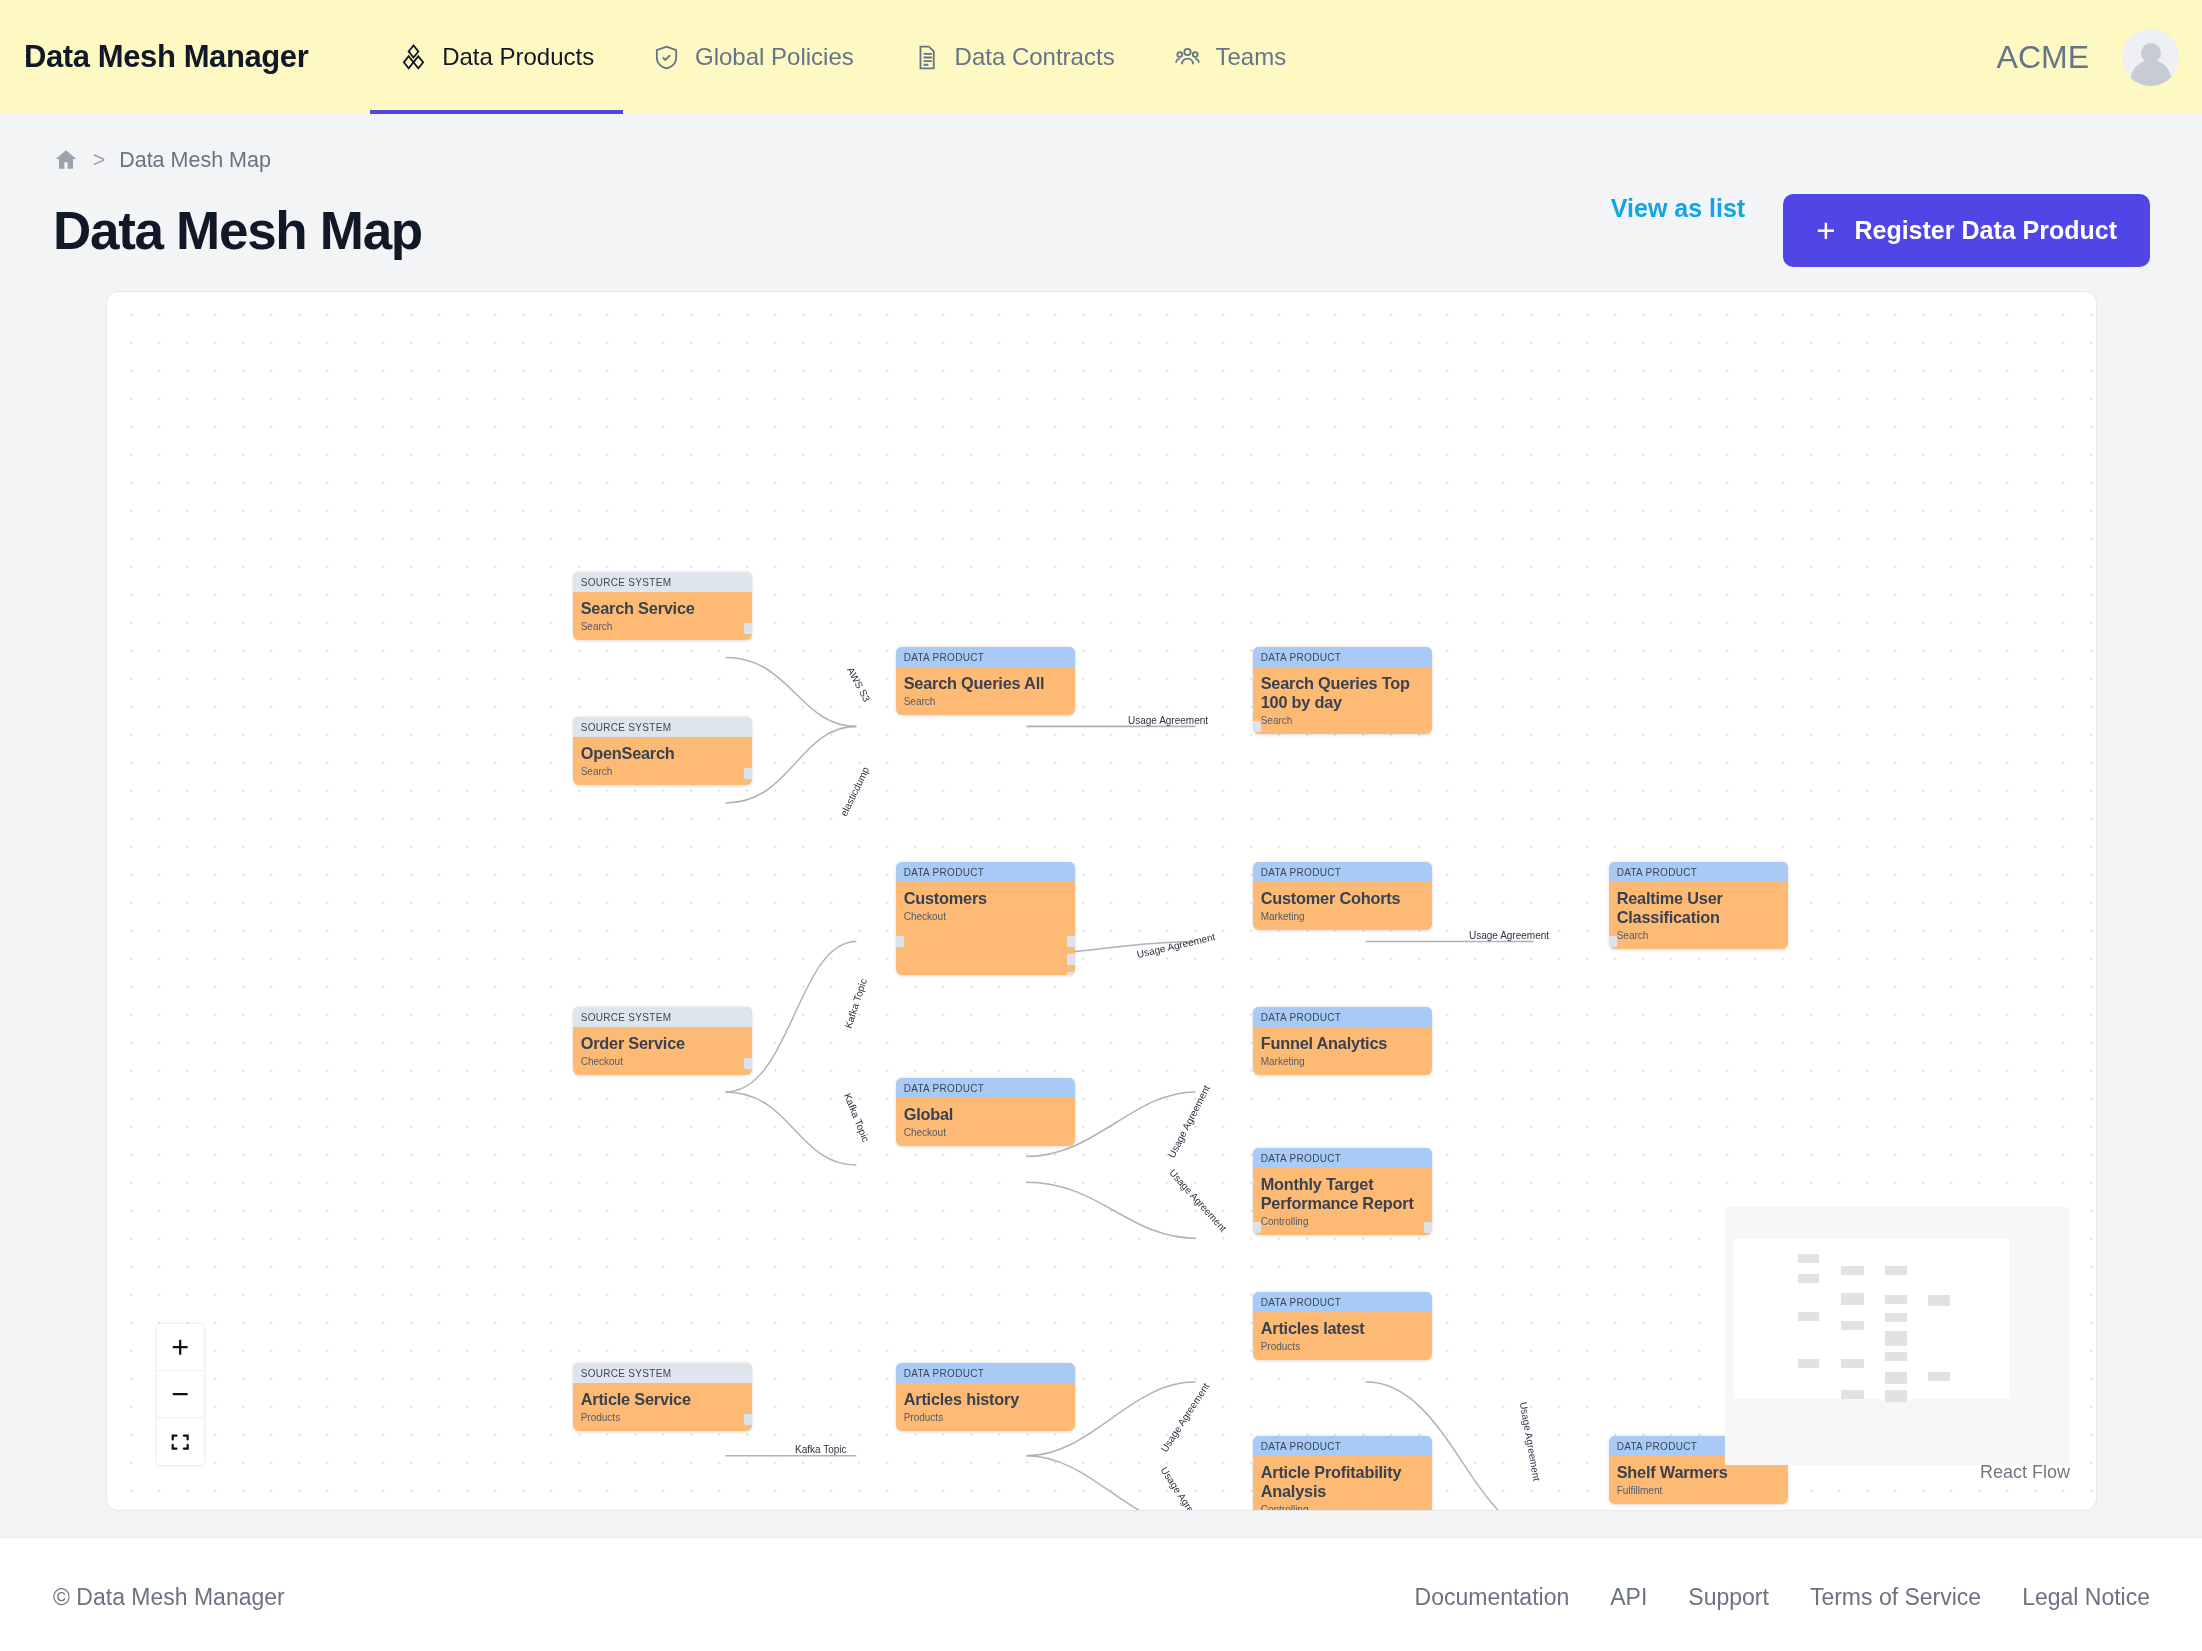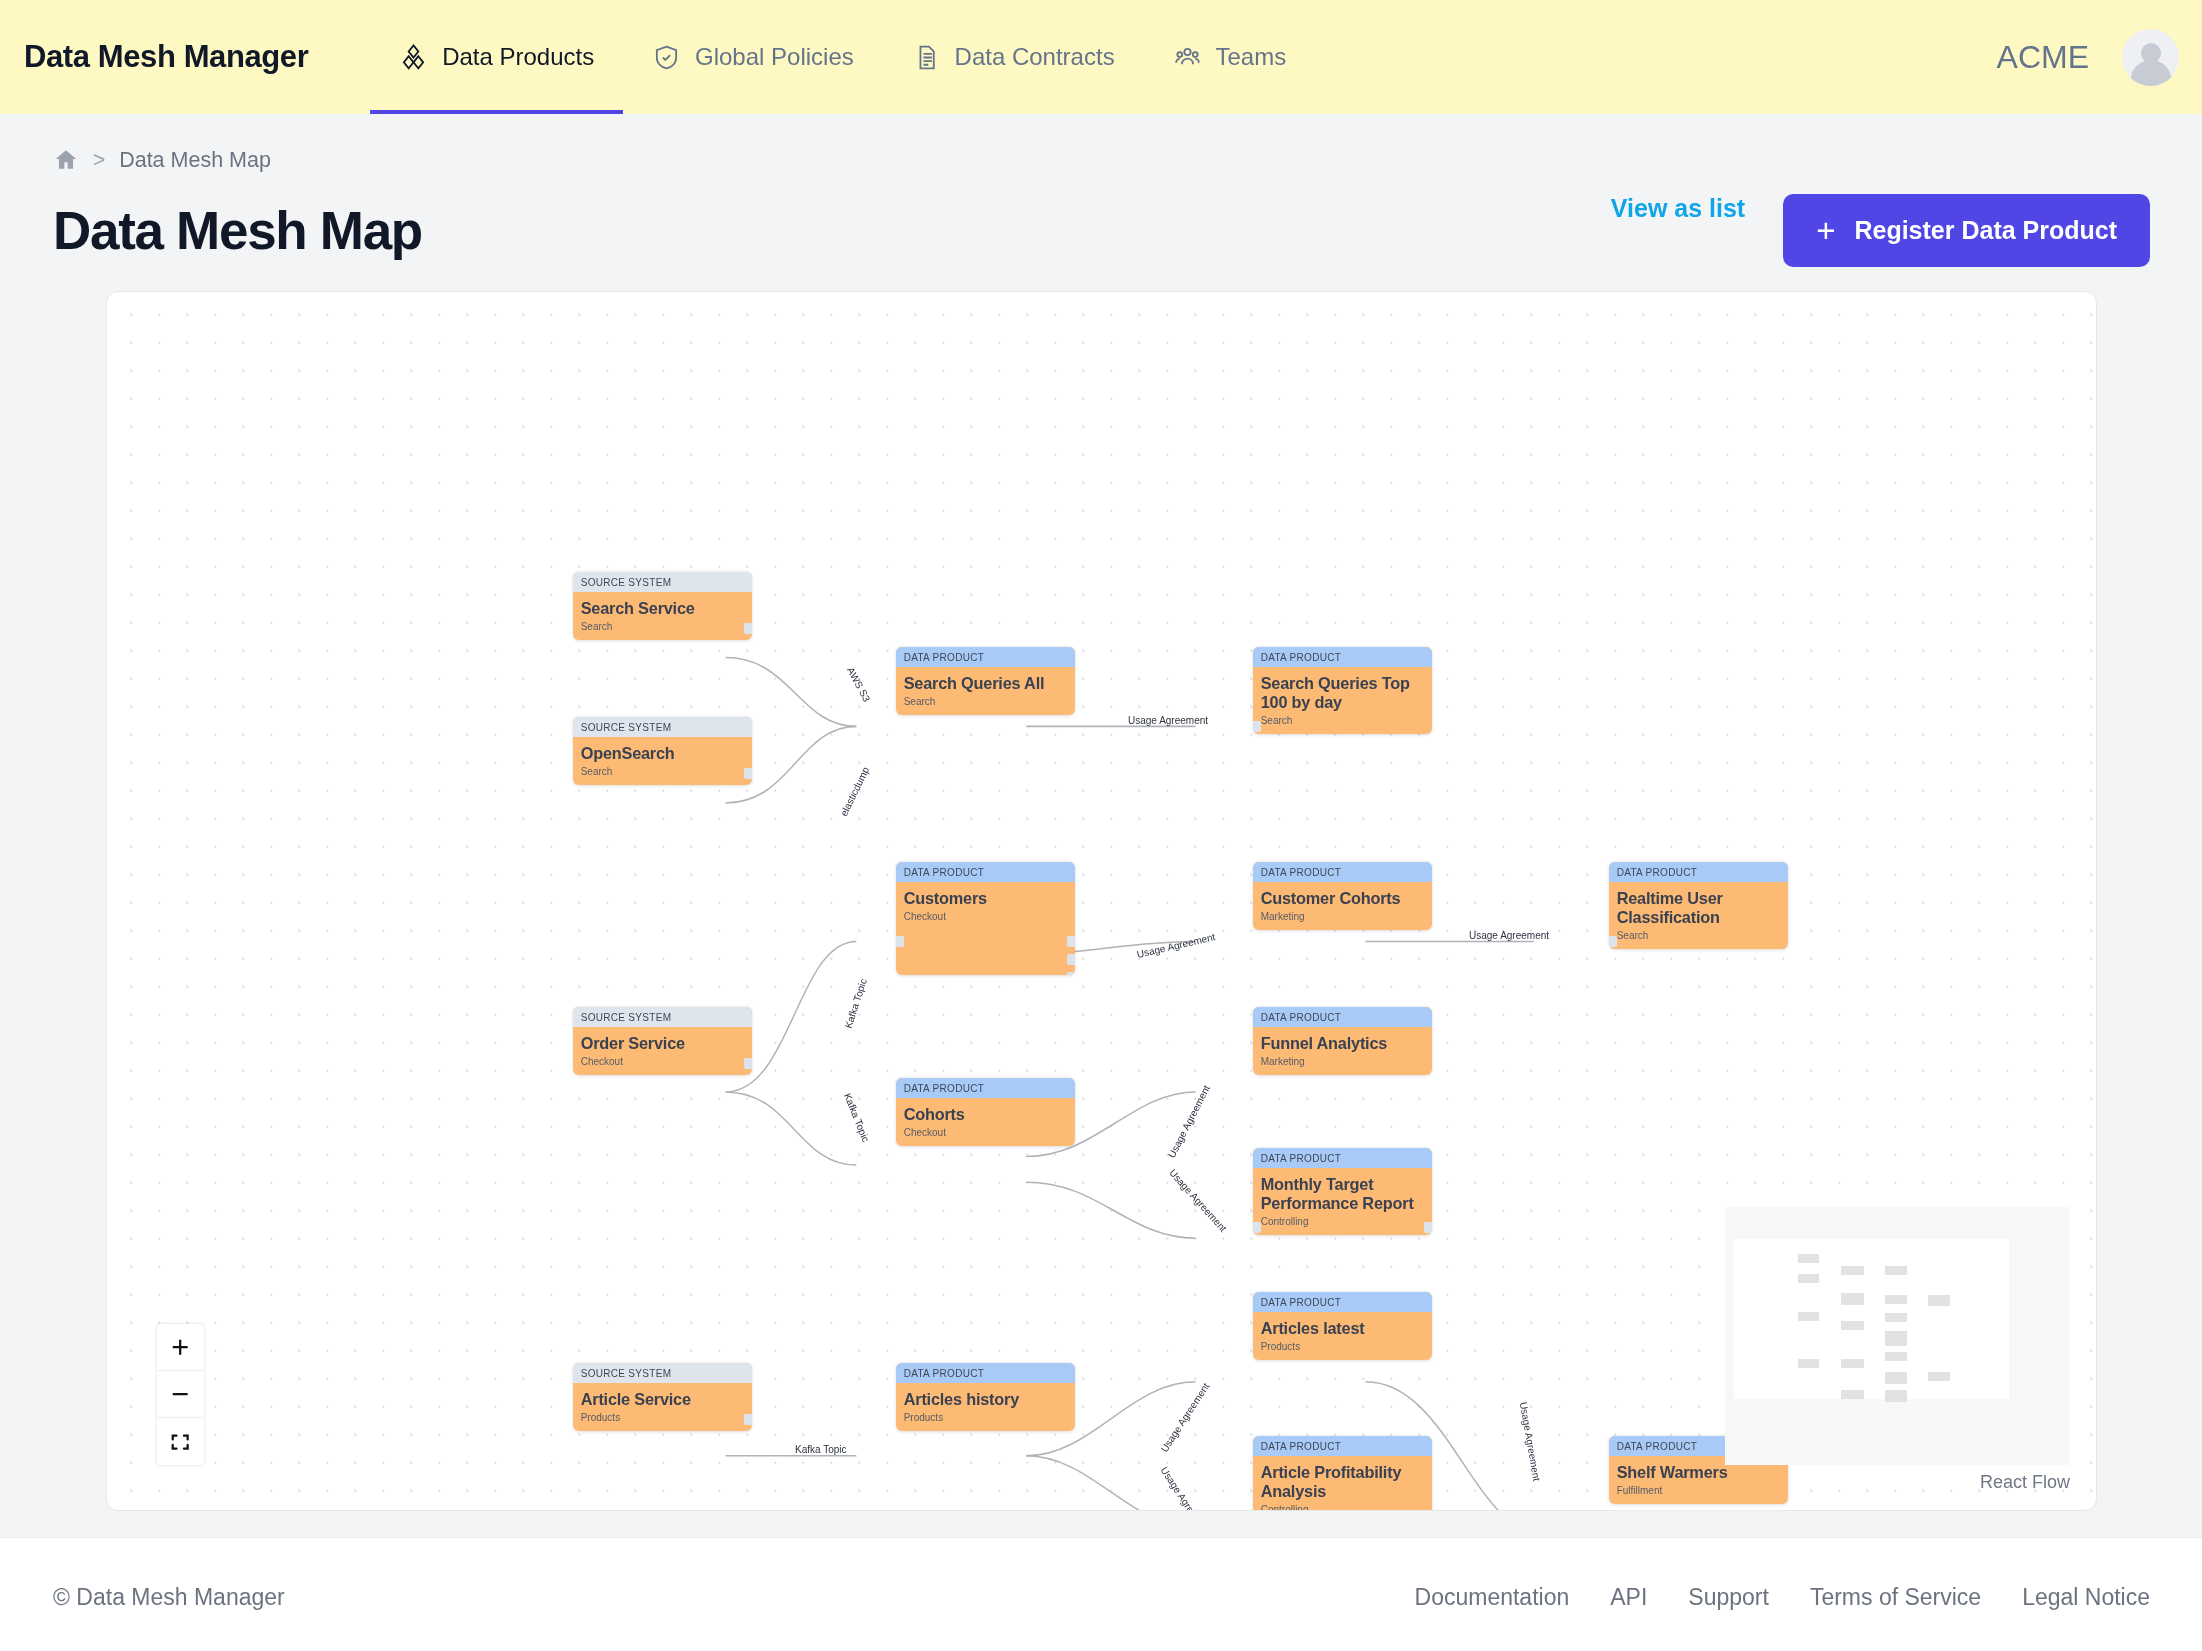--- a/index.html
+++ b/index.html
@@ -235,21 +235,21 @@
     z-index: 5;
   }
   .minimap .mask {
     position: absolute;
     left: 9.5px; top: 32px; width: 275px; height: 160px;
     background: #ffffff;
   }
   .mm-node { position: absolute; background: #e2e2e2; height: 8.6px; }
   .rf-attr {
     position: absolute;
-    right: 26px; bottom: 17px;
+    right: 26px; bottom: 27px;
     font-size: 18px;
     color: #707784;
     z-index: 7;
   }
 
   
   .footer {
     margin-top: 26px;
     background: #fff;
     border-top: 0.9px solid #e9ebef;
@@ -466,21 +466,21 @@
         <div class="nbody">
           <div class="ntitle">Funnel Analytics</div>
           <div class="ndomain">Marketing</div>
         </div>
 
       </div>
 
       <div class="node product" style="left:789px; top:786px;">
         <div class="nhead">DATA PRODUCT</div>
         <div class="nbody">
-          <div class="ntitle">Cohorts</div>
+          <div class="ntitle">Global</div>
           <div class="ndomain">Checkout</div>
         </div>
 
       </div>
 
       <div class="node product" style="left:1146px; top:856px;">
         <div class="nhead">DATA PRODUCT</div>
         <div class="nbody">
           <div class="ntitle">Monthly Target Performance Report</div>
           <div class="ndomain">Controlling</div>

